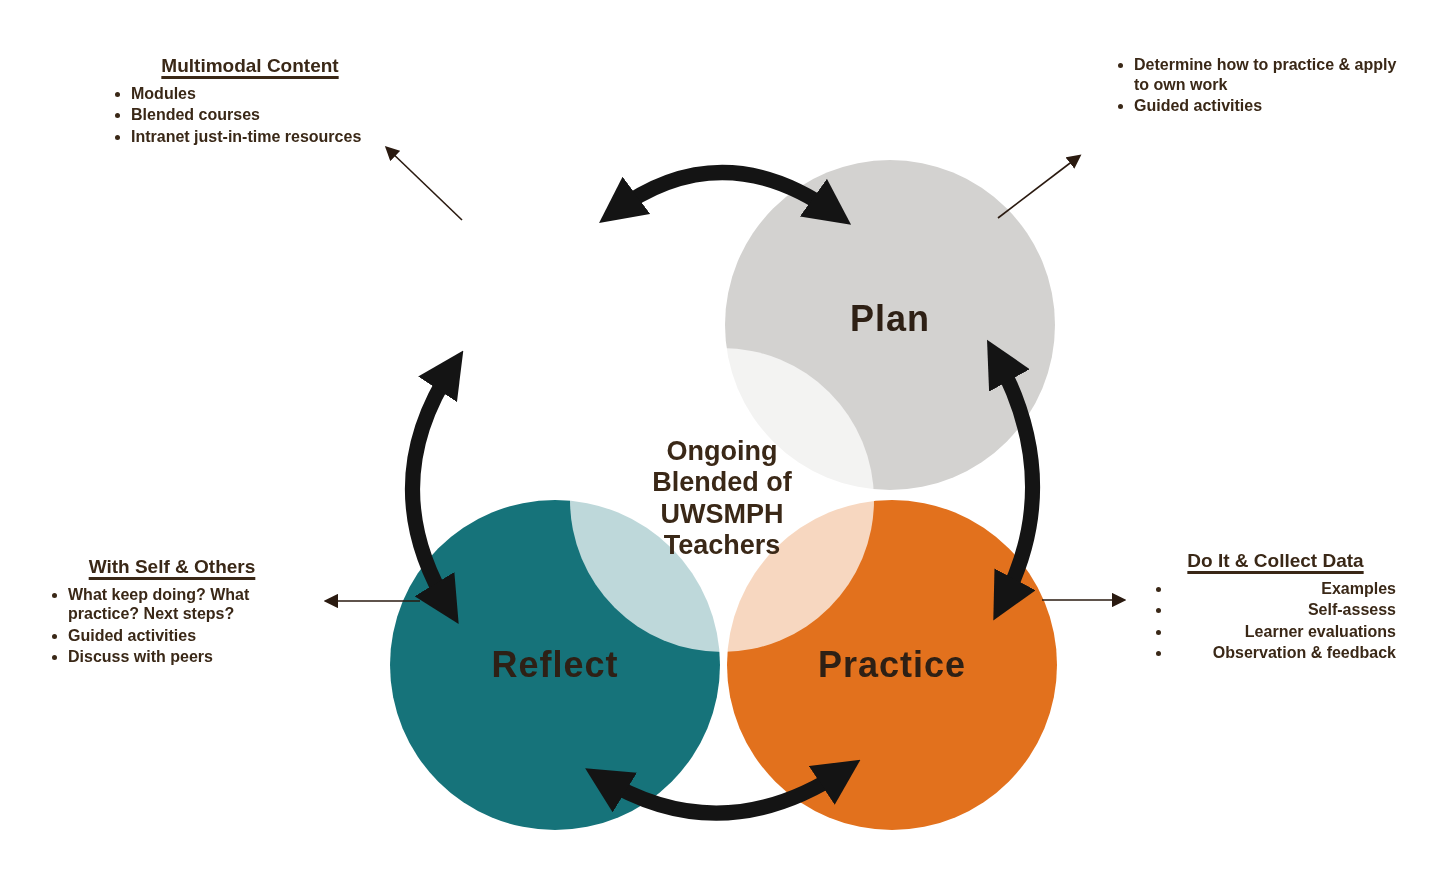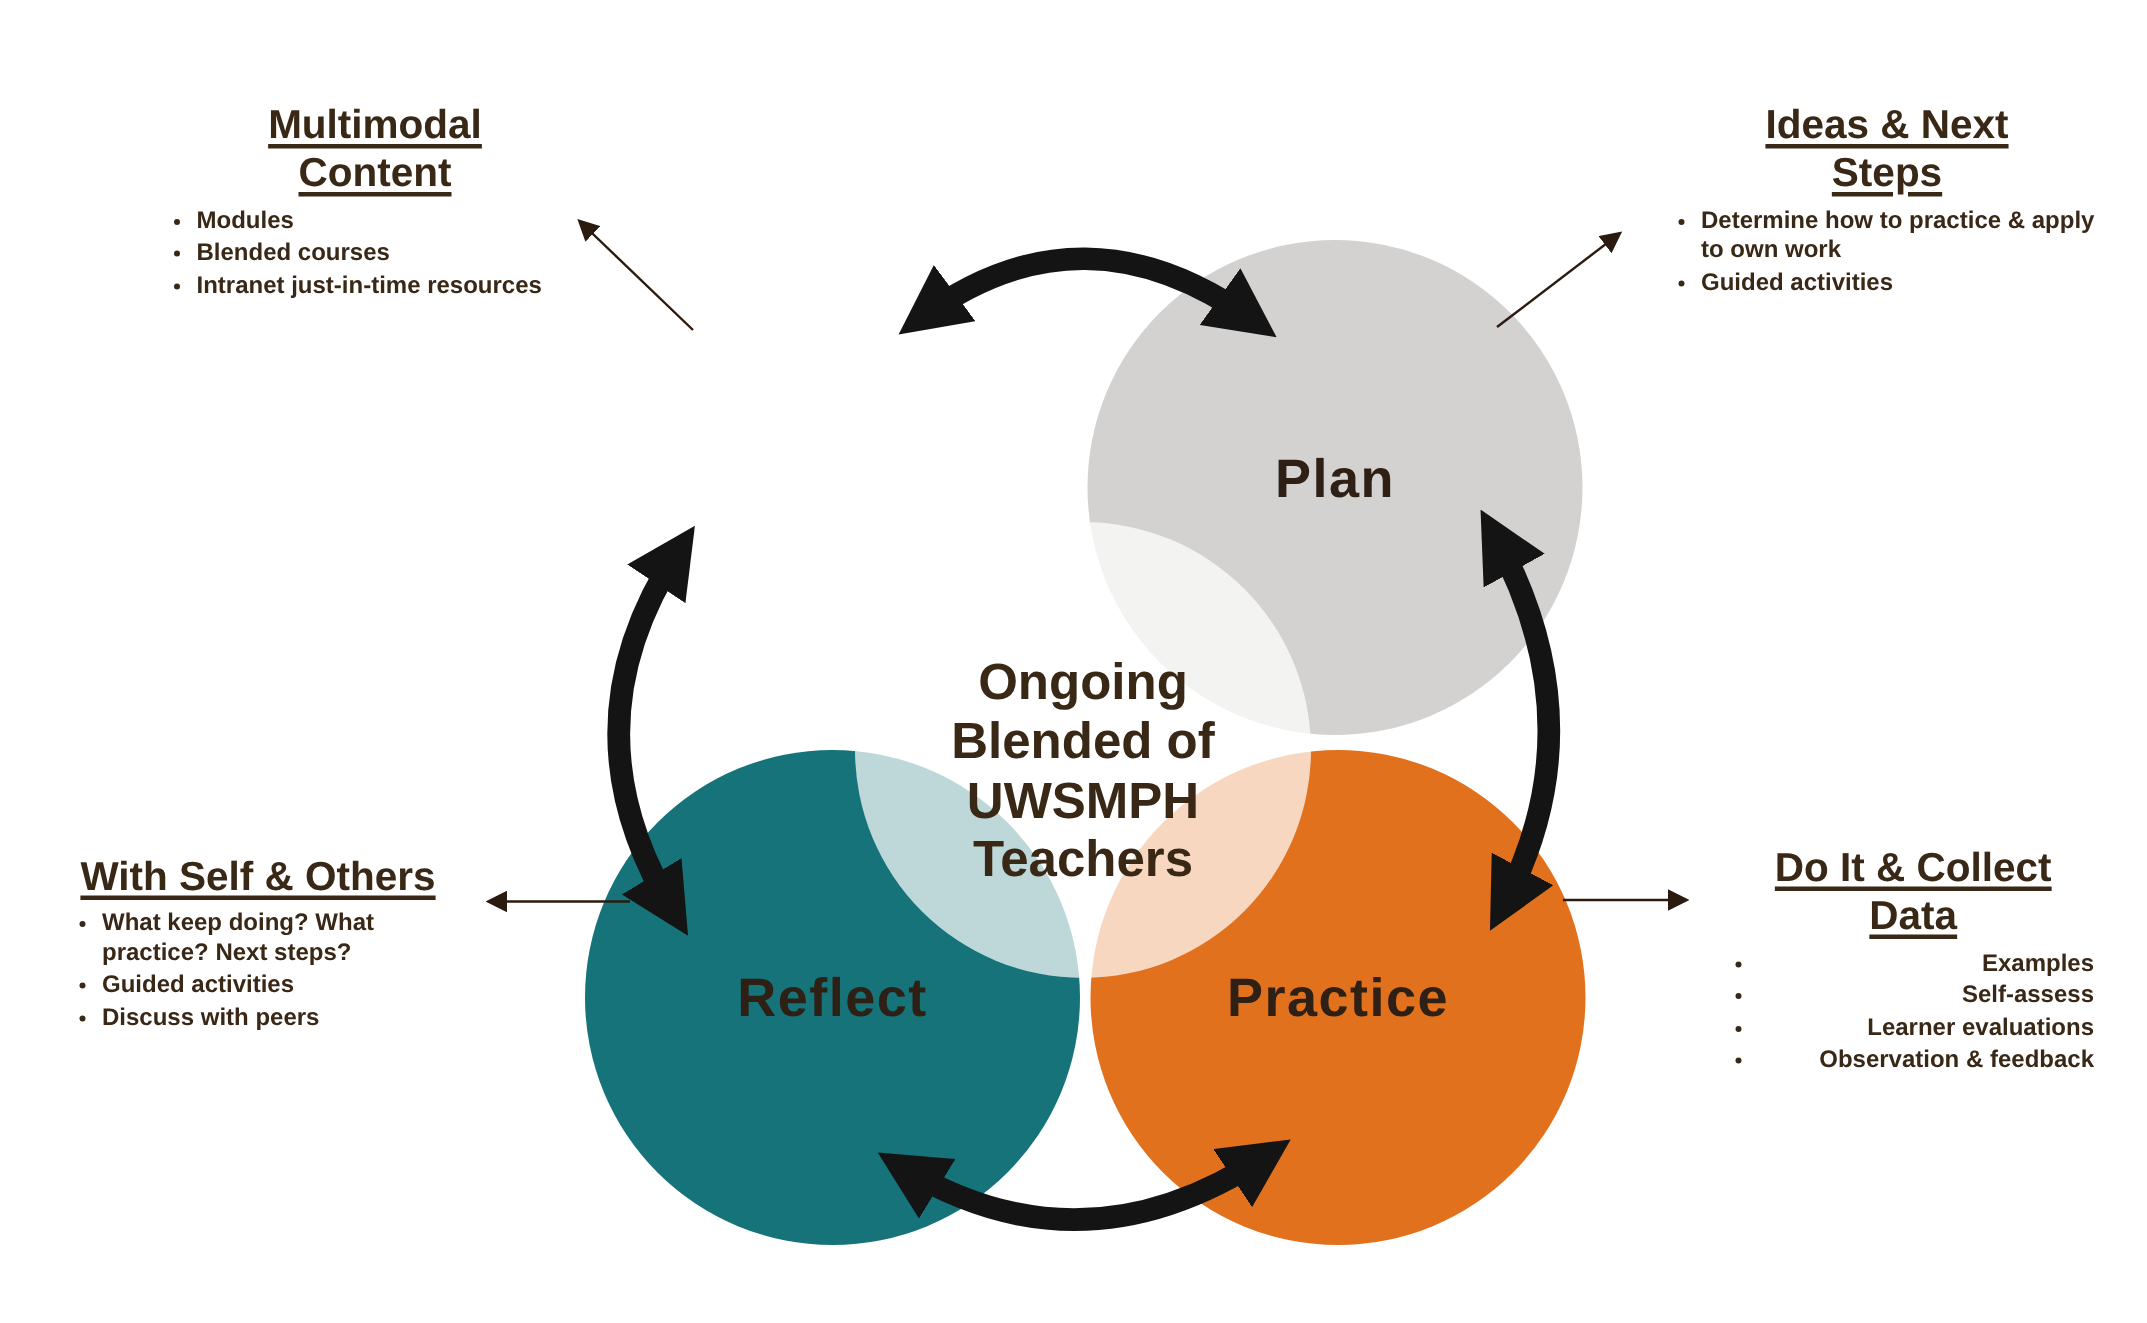--- a/index.html
+++ b/index.html
@@ -27,26 +27,26 @@
   .c-reflect{left:390px;top:500px;background:var(--reflect);}
   .c-practice{left:727px;top:500px;background:var(--practice);}
   .c-learn .label{transform:translateY(-8px);}
   .c-plan .label{transform:translateY(-6px);}
 
   
   .center-overlay{position:absolute;left:570px;top:348px;width:304px;height:304px;
           border-radius:50%;background:rgba(255,255,255,0.72);z-index:2;}
 
   .center-text{position:absolute;left:582px;top:436px;width:280px;z-index:3;
-          text-align:center;font-weight:bold;font-size:34px;line-height:1.16;color:var(--text);}
+          text-align:center;font-weight:bold;font-size:27px;line-height:1.16;color:var(--text);}
 
   
   .ann{position:absolute;z-index:3;font-weight:bold;color:var(--text);}
-  .ann-title{font-size:27px;text-align:center;text-decoration:underline;
-          text-decoration-thickness:2.5px;text-underline-offset:4px;line-height:1.2;margin:12px auto 6px auto;}
+  .ann-title{font-size:19px;text-align:center;text-decoration:underline;
+          text-decoration-thickness:2.5px;text-underline-offset:4px;line-height:1.2;margin:0 auto 6px auto;}
   .ann ul{list-style:disc outside;padding-left:26px;font-size:16px;line-height:1.22;}
   .ann li{margin-bottom:2px;}
 
   .ann-tl{left:105px;top:55px;width:290px;}
   .ann-tl .ann-title{max-width:220px;}
   .ann-tr{left:1108px;top:55px;width:300px;}
   .ann-tr .ann-title{max-width:215px;}
   .ann-lm{left:12px;top:556px;width:320px;}
   .ann-lm ul{max-width:243px;margin-left:30px;}
   .ann-rm{left:1128px;top:550px;width:295px;}
@@ -87,21 +87,20 @@
   <div class="ann ann-tl">
     <div class="ann-title">Multimodal Content</div>
     <ul>
       <li>Modules</li>
       <li>Blended courses</li>
       <li>Intranet just-in-time resources</li>
     </ul>
   </div>
 
   <div class="ann ann-tr">
-    <div class="ann-title">Ideas &amp; Next Steps</div>
     <ul>
       <li>Determine how to practice &amp; apply to own work</li>
       <li>Guided activities</li>
     </ul>
   </div>
 
   <div class="ann ann-lm">
     <div class="ann-title">With Self &amp; Others</div>
     <ul>
       <li>What keep doing? What practice? Next steps?</li>

